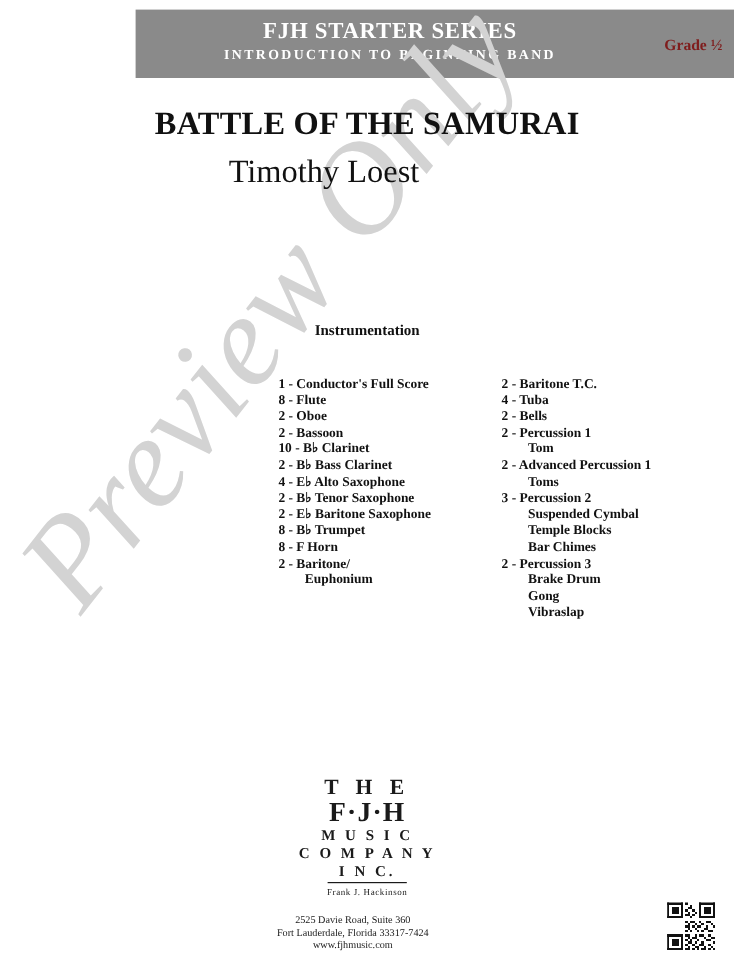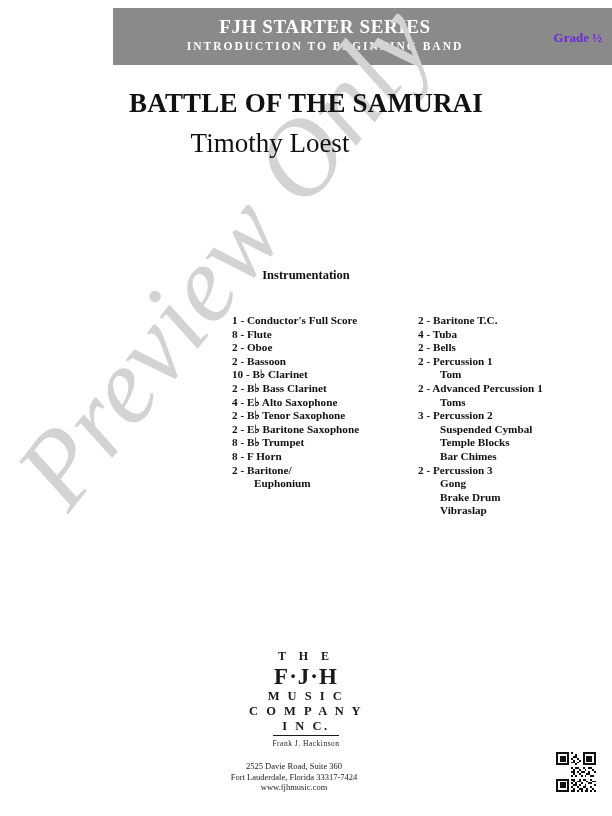--- a/index.html
+++ b/index.html
@@ -51,21 +51,21 @@
     color: #ffffff;
     font-family: "Liberation Serif", serif;
     font-weight: bold;
     font-size: 11.5px;
     letter-spacing: 2.0px;
   }
   .grade {
     position: absolute;
     right: 10px;
     top: 30px;
-    color: #6d28d9;
+    color: #7f1d1d;
     font-family: "Liberation Serif", serif;
     font-weight: bold;
     font-size: 13px;
     text-align: right;
   }
 
   
   .watermark {
     position: absolute;
     left: 0;
@@ -153,21 +153,21 @@
     position: absolute;
     left: 0;
     top: 648px;
     width: 612px;
     text-align: center;
     color: #1a1a1a;
   }
   .logo-t {
     font-family: "Liberation Serif", serif;
     font-weight: bold;
-    font-size: 12px;
+    font-size: 18px;
     letter-spacing: 5px;
     line-height: 16px;
   }
   .logo-fjh {
     font-family: "Liberation Serif", serif;
     font-weight: bold;
     font-size: 23px;
     letter-spacing: 1px;
     line-height: 25px;
   }
@@ -255,22 +255,22 @@
         <div class="instr-line">2 - Bells</div>
         <div class="instr-line">2 - Percussion 1</div>
         <div class="instr-line indent1">Tom</div>
         <div class="instr-line">2 - Advanced Percussion 1</div>
         <div class="instr-line indent1">Toms</div>
         <div class="instr-line">3 - Percussion 2</div>
         <div class="instr-line indent1">Suspended Cymbal</div>
         <div class="instr-line indent1">Temple Blocks</div>
         <div class="instr-line indent1">Bar Chimes</div>
         <div class="instr-line">2 - Percussion 3</div>
+        <div class="instr-line indent1">Brake Drum</div>
         <div class="instr-line indent1">Gong</div>
-        <div class="instr-line indent1">Brake Drum</div>
         <div class="instr-line indent1">Vibraslap</div>
       </div>
   </div>
 
   <div class="logo-block">
     <div class="logo-t">T H E</div>
     <div class="logo-fjh">F·J·H</div>
     <div class="logo-word">M U S I C</div>
     <div class="logo-word">C O M P A N Y</div>
     <div class="logo-word">I N C.</div>

